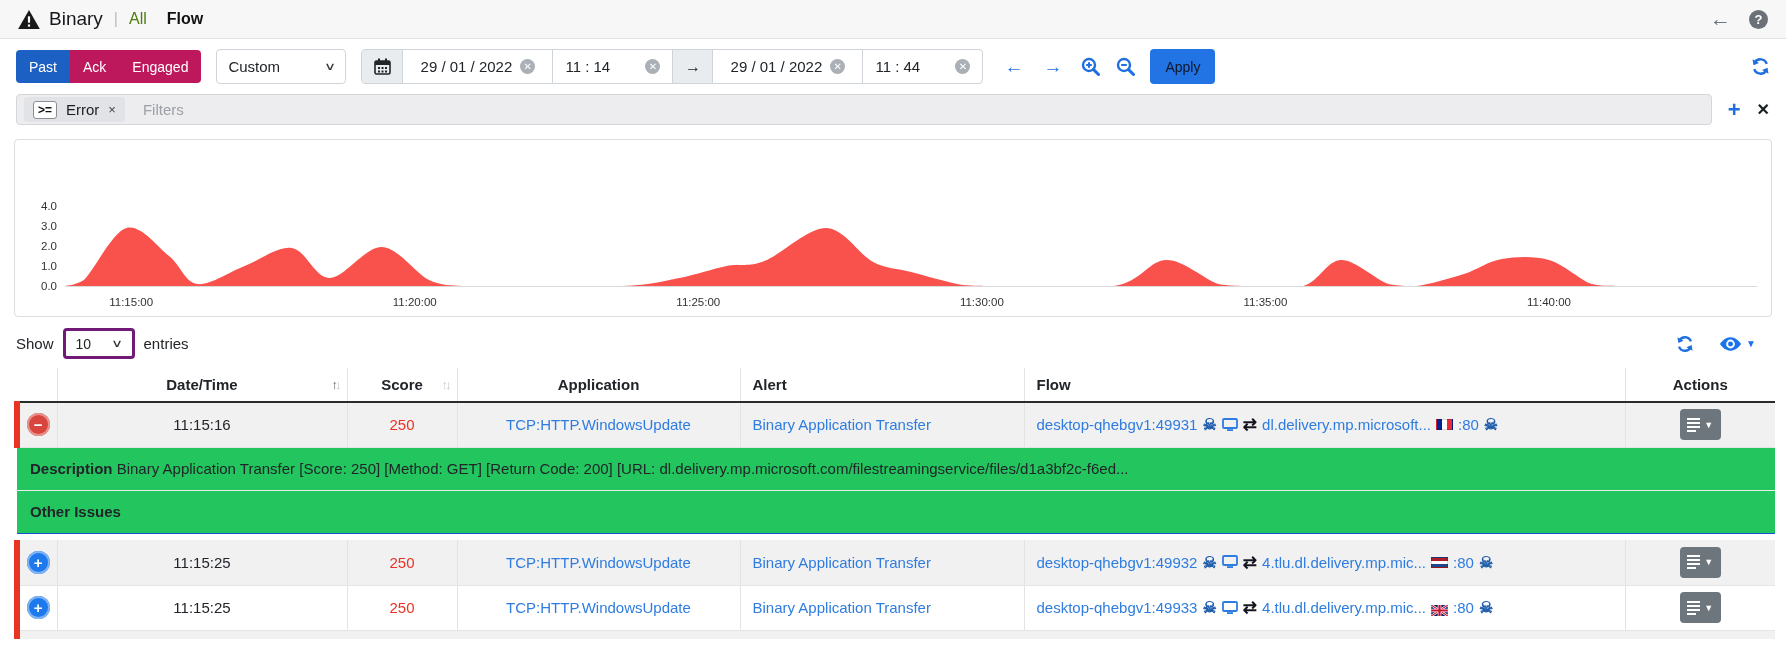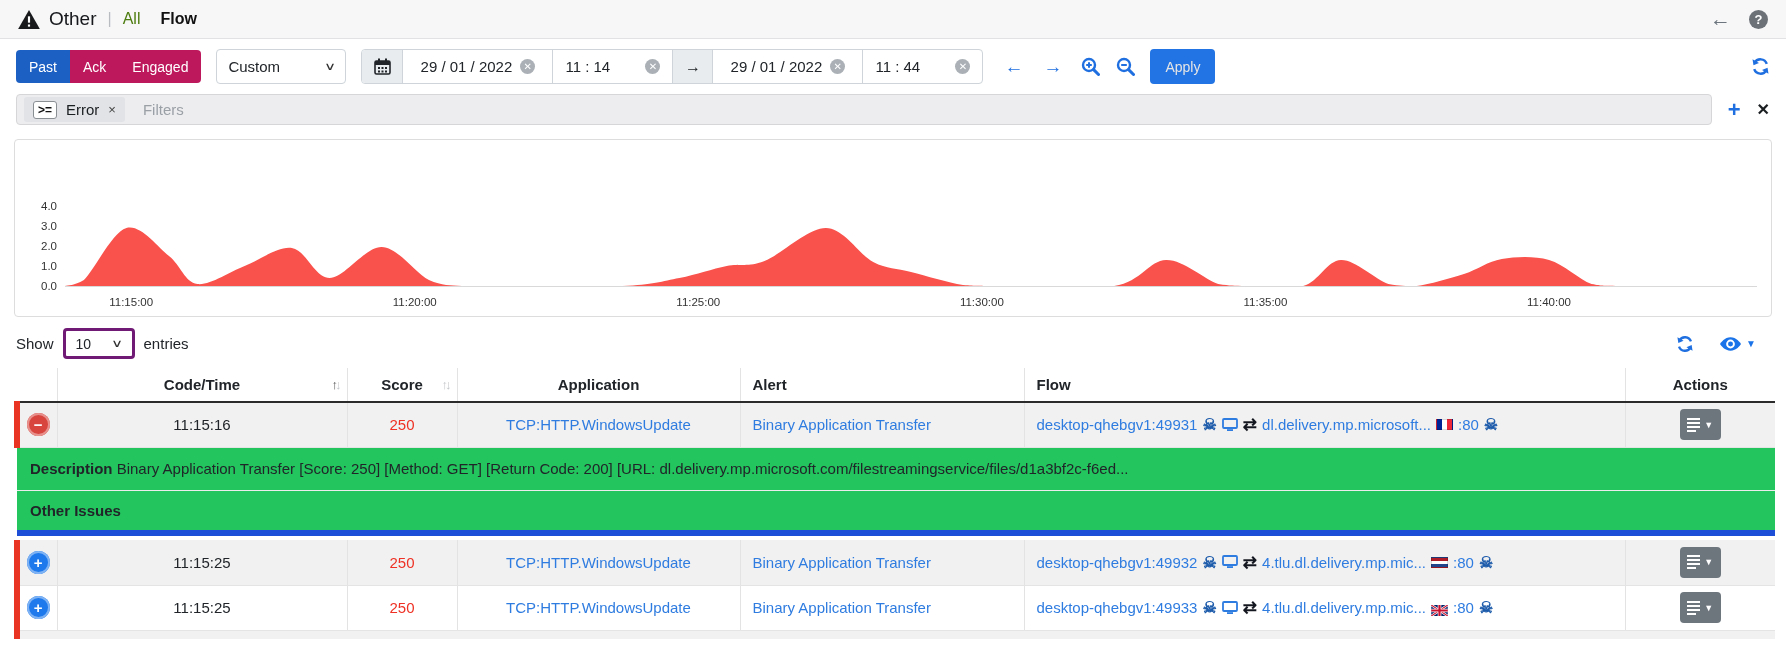--- a/index.html
+++ b/index.html
@@ -32,21 +32,21 @@
   .rg-cell:first-child { border-left:none; }
   .rg-btn { width:40px; justify-content:center; background:#e9ecef; cursor:pointer; font-size:16px; color:#212529; }
   .rg-date { width:150px; justify-content:center; gap:8px; font-size:15px; padding:0 8px; }
   .rg-time { width:120px; justify-content:space-between; font-size:15px; padding:0 12px; }
   .clear-x { width:15px; height:15px; border-radius:50%; background:#aab0b6; color:#fff; font-size:10px;
     display:flex; align-items:center; justify-content:center; cursor:pointer; flex:0 0 15px; }
   .navarrows { display:flex; gap:20px; font-size:19px; font-weight:700; color:#1f6fe0; margin-left:6px; }
   .navarrows span { cursor:pointer; }
   .zoomicons { display:flex; gap:16px; margin-left:4px; }
   .zoomicons svg { cursor:pointer; }
-  .btn-apply { background:#2273e3; color:#e5e5e5; border:none; border-radius:4px; height:35px; padding:0 15px;
+  .btn-apply { background:#2273e3; color:#0f172a; border:none; border-radius:4px; height:35px; padding:0 15px;
     font-size:14px; cursor:pointer; }
   .tb-refresh { margin-left:auto; cursor:pointer; }
 
   
   .filterbar { display:flex; align-items:center; margin:1px 16px 0; gap:16px; }
   .filter-field { flex:1; height:31px; background:#ededef; border:1px solid #d6d6d8; border-radius:4px;
     display:flex; align-items:center; padding:0 7px; }
   .chip { background:#e1e3e6; border-radius:3px; height:25px; display:flex; align-items:center; gap:9px; padding:0 9px; }
   .chip-op { background:#fff; border:1px solid #8a8f94; border-radius:3px; font-size:12px; font-weight:700;
     padding:1px 4px; color:#111; }
@@ -94,35 +94,35 @@
   .flag-nl { background:linear-gradient(to bottom,#ae1c28 0 33%,#fff 33% 66%,#21468b 66% 100%); }
   .flag-gb { border:none; }
   .actions-btn { width:41px; height:31px; background:#6d757d; border:none; border-radius:4px; cursor:pointer;
     display:flex; align-items:center; justify-content:center; gap:4px; margin:0 auto; }
   .list-ic { display:flex; flex-direction:column; gap:2px; }
   .list-ic i { display:block; width:13px; height:2px; background:#fff; }
   .list-ic i.short { width:9px; }
   .a-caret { color:#fff; font-size:9px; }
   tr.desc-row td, tr.issues-row td { background:#22c55e; border-left:none; padding-left:13px; height:43px; }
   tr.desc-row td { border-bottom:1px solid #ececec; }
-  tr.issues-row td { font-weight:700; border-bottom:6px solid #1d4ed8; }
+  tr.issues-row td { font-weight:700; border-bottom:1px solid #1d4ed8; }
   tr.gap-row td { height:7px; padding:0; border:none; background:#fff; }
   tr.sliver td { height:9px; padding:0; background:#f1f1f1; border-bottom:none; }
   tr.sliver td.first { border-left:6px solid #e93323; }
 </style>
 </head>
 <body>
 
 <div class="topbar">
   <svg class="warn-tri" viewBox="0 0 24 21">
     <path d="M12 0 L24 21 H0 Z" fill="#181a1c"></path>
     <rect x="10.8" y="7" width="2.4" height="7" fill="#fff"></rect>
       <rect x="10.8" y="16" width="2.4" height="2.4" fill="#fff"></rect>
   </svg>
-  <span class="app-title">Other</span>
+  <span class="app-title">Binary</span>
   <span class="tb-sep">|</span>
   <span class="nav-all">All</span>
   <span class="nav-flow">Flow</span>
   <div class="tb-right">
     <span class="back-arrow">←</span>
     <span class="help-circle">?</span>
   </div>
 </div>
 
 <div class="toolbar">
@@ -261,21 +261,21 @@
       <col style="width:110px">
       <col style="width:283px">
     <col style="width:284px">
       <col style="width:601px">
       <col style="width:150px">
   </colgroup>
   <thead>
     <tr>
       <th class="first"></th>
       <th>
-        <span>Code/Time</span>
+        <span>Date/Time</span>
         <span class="sort"><span class="up">↑</span><span class="dn">↓</span></span>
       </th>
       <th>
         <span>Score</span>
         <span class="sort idle"><span class="up">↑</span><span class="dn">↓</span></span>
       </th>
       <th><span>Application</span></th>
       <th style="text-align:left;padding-left:12px"><span>Alert</span></th>
       <th style="text-align:left;padding-left:12px"><span>Flow</span></th>
       <th><span>Actions</span></th>

